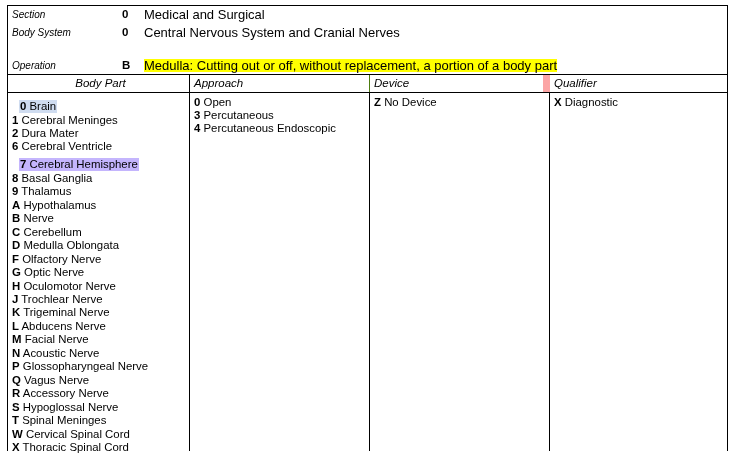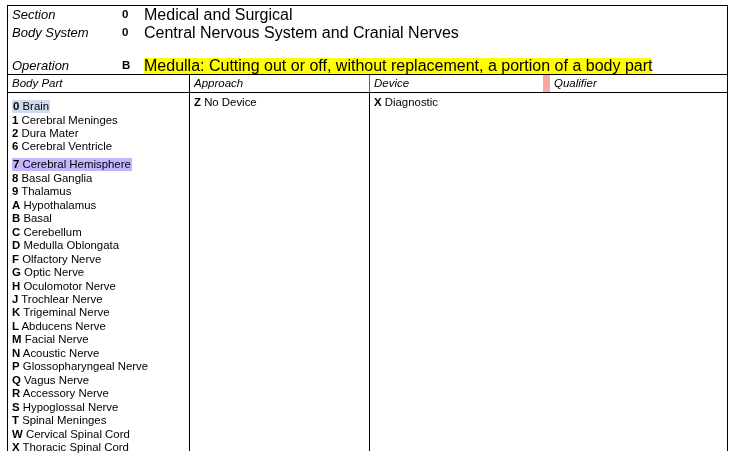--- a/index.html
+++ b/index.html
@@ -40,32 +40,32 @@
     padding-left: 4px;
   }
   .hrow.last {
     border-bottom: 1px solid #000;
     margin-top: 16px;
   }
   .hlabel {
     width: 110px;
     flex: 0 0 110px;
     font-style: italic;
-    font-size: 13px;
+    font-size: 10px;
     line-height: 1;
   }
   .hcode {
     width: 22px;
     flex: 0 0 22px;
     font-weight: bold;
     font-size: 11.5px;
     line-height: 1;
   }
   .hvalue {
-    font-size: 16px;
+    font-size: 13px;
     line-height: 1;
     white-space: nowrap;
   }
   .hl-yellow {
     background: #ffff00;
   }
   .hl-yellow .op-name {
     font-weight: normal;
   }
   
@@ -90,21 +90,21 @@
   }
   .col {
     box-sizing: border-box;
     padding: 3px 0 0 4px;
   }
   .c1 { width: 182px; flex: 0 0 182px; border-right: 1px solid #000; }
   .c2 { width: 180px; flex: 0 0 180px; border-right: 1px solid #000; }
   .c3 { width: 180px; flex: 0 0 180px; border-right: 1px solid #000; }
   .c4 { flex: 1 1 auto; }
 
-  .colhead .c1 { width: 182px; flex: 0 0 182px; border-right: 1px solid #000; }
+  .colhead .c1 { width: 182px; flex: 0 0 182px; border-right: 1px solid #000; text-align: center; }
   .colhead .c2 { width: 180px; flex: 0 0 180px; border-right: 1px solid #4d7c0f; font-style: italic; }
   .colhead .c3 { width: 180px; flex: 0 0 180px; border-right: 7px solid #fca5a5; }
   .colhead .c4 { flex: 1 1 auto; }
 
   .item {
     font-size: 11.4px;
     line-height: 13.45px;
     white-space: nowrap;
   }
   .item .code {
@@ -112,21 +112,21 @@
   }
   .item .nm {
     font-weight: normal;
   }
   .sel-blue {
     background: #cfdcf0;
   }
   .sel-green {
     background: #c4b5fd;
   }
-  .item.hl { display: inline-block; padding: 0 1px; }
+  .item.hl { display: inline-block; padding: 0 1px; margin-left: 7px; }
 </style>
 </head>
 <body>
 
 <div class="page">
   <div class="table">
 
     <div class="hrow">
       <div class="hlabel">Section</div>
       <div class="hcode">0</div>
@@ -155,41 +155,46 @@
     <div class="body">
       <div class="col c1">
         <div class="item hl sel-blue"><span class="code">0</span> <span class="nm">Brain</span></div>
         <div class="item"><span class="code">1</span> <span class="nm">Cerebral Meninges</span></div>
         <div class="item"><span class="code">2</span> <span class="nm">Dura Mater</span></div>
         <div class="item"><span class="code">6</span> <span class="nm">Cerebral Ventricle</span></div>
         <div class="item hl sel-green"><span class="code">7</span> <span class="nm">Cerebral Hemisphere</span></div>
         <div class="item"><span class="code">8</span> <span class="nm">Basal Ganglia</span></div>
         <div class="item"><span class="code">9</span> <span class="nm">Thalamus</span></div>
         <div class="item"><span class="code">A</span> <span class="nm">Hypothalamus</span></div>
-        <div class="item"><span class="code">B</span> <span class="nm">Basal</span></div>
+        <div class="item"><span class="code">B</span> <span class="nm">Nerve</span></div>
         <div class="item"><span class="code">C</span> <span class="nm">Cerebellum</span></div>
         <div class="item"><span class="code">D</span> <span class="nm">Medulla Oblongata</span></div>
         <div class="item"><span class="code">F</span> <span class="nm">Olfactory Nerve</span></div>
         <div class="item"><span class="code">G</span> <span class="nm">Optic Nerve</span></div>
         <div class="item"><span class="code">H</span> <span class="nm">Oculomotor Nerve</span></div>
         <div class="item"><span class="code">J</span> <span class="nm">Trochlear Nerve</span></div>
         <div class="item"><span class="code">K</span> <span class="nm">Trigeminal Nerve</span></div>
         <div class="item"><span class="code">L</span> <span class="nm">Abducens Nerve</span></div>
         <div class="item"><span class="code">M</span> <span class="nm">Facial Nerve</span></div>
         <div class="item"><span class="code">N</span> <span class="nm">Acoustic Nerve</span></div>
         <div class="item"><span class="code">P</span> <span class="nm">Glossopharyngeal Nerve</span></div>
         <div class="item"><span class="code">Q</span> <span class="nm">Vagus Nerve</span></div>
         <div class="item"><span class="code">R</span> <span class="nm">Accessory Nerve</span></div>
         <div class="item"><span class="code">S</span> <span class="nm">Hypoglossal Nerve</span></div>
         <div class="item"><span class="code">T</span> <span class="nm">Spinal Meninges</span></div>
         <div class="item"><span class="code">W</span> <span class="nm">Cervical Spinal Cord</span></div>
         <div class="item"><span class="code">X</span> <span class="nm">Thoracic Spinal Cord</span></div>
         <div class="item"><span class="code">Y</span> <span class="nm">Lumbar Spinal Cord</span></div>
       </div>
 
+      <div class="col c2">
+        <div class="item"><span class="code">0</span> <span class="nm">Open</span></div>
+        <div class="item"><span class="code">3</span> <span class="nm">Percutaneous</span></div>
+        <div class="item"><span class="code">4</span> <span class="nm">Percutaneous Endoscopic</span></div>
+      </div>
 
       <div class="col c3">
         <div class="item"><span class="code">Z</span> <span class="nm">No Device</span></div>
       </div>
 
       <div class="col c4">
         <div class="item"><span class="code">X</span> <span class="nm">Diagnostic</span></div>
       </div>
     </div>
   </div>

